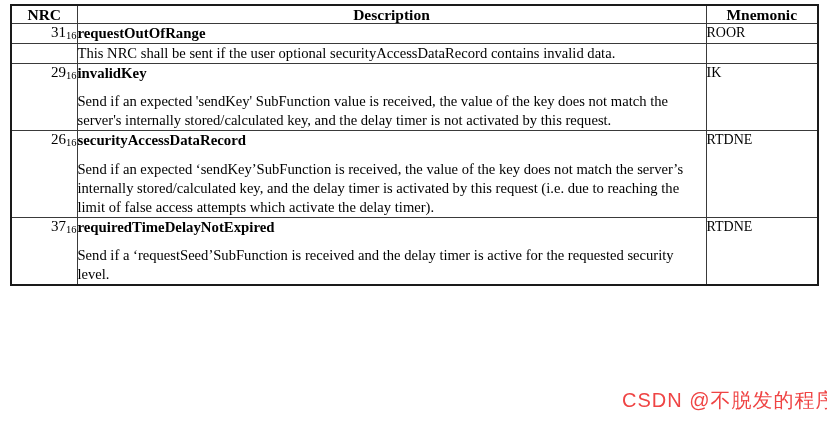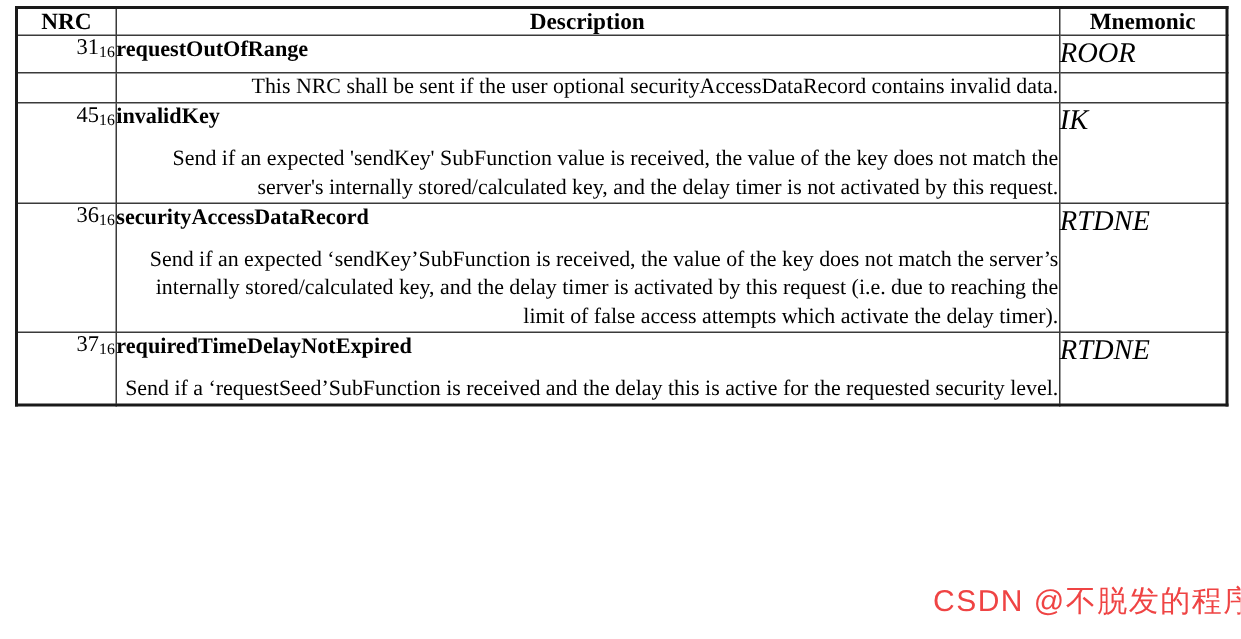--- a/index.html
+++ b/index.html
@@ -86,31 +86,30 @@
   }
   .cell-desc .title {
     font-weight: bold;
     font-size: 14.8px;
     display: block;
     margin: 0 0 0 0;
   }
   .cell-desc .body {
     display: block;
     margin-top: 9px;
-    text-align: right;
+    text-align: left;
   }
   .cell-desc .body.tight { margin-top: 0; }
 
   
   .cell-mn {
-    font-size: 19px;
+    font-size: 14px;
     padding: 5px 0 4px 8px;
     line-height: 1.25;
     white-space: nowrap;
-    font-style: italic;
   }
   .cell-mn-empty { padding: 0; }
 
   
   .split-top td {
     border-bottom: 1px solid #3a3a3a;
   }
 
   .watermark {
     position: absolute;
@@ -156,42 +155,42 @@
       </tr>
       <tr>
         <td class="cell-nrc cell-nrc-empty"></td>
         <td class="cell-desc">
           <span class="body tight">This NRC shall be sent if the user optional securityAccessDataRecord contains invalid data.</span>
         </td>
         <td class="cell-mn cell-mn-empty"></td>
       </tr>
 
       <tr>
-        <td class="cell-nrc"><span>45</span><span class="sub">16</span></td>
+        <td class="cell-nrc"><span>29</span><span class="sub">16</span></td>
         <td class="cell-desc">
           <span class="title">invalidKey</span>
           <span class="body">Send if an expected 'sendKey' SubFunction value is received, the value of the key does not match the server's internally stored/calculated key, and the delay timer is not activated by this request.</span>
         </td>
         <td class="cell-mn">IK</td>
       </tr>
 
       <tr>
-        <td class="cell-nrc"><span>36</span><span class="sub">16</span></td>
+        <td class="cell-nrc"><span>26</span><span class="sub">16</span></td>
         <td class="cell-desc">
           <span class="title">securityAccessDataRecord</span>
           <span class="body">Send if an expected ‘sendKey’SubFunction is received, the value of the key does not match the server’s internally stored/calculated key, and the delay timer is activated by this request (i.e. due to reaching the limit of false access attempts which activate the delay timer).</span>
         </td>
         <td class="cell-mn">RTDNE</td>
       </tr>
 
       <tr>
         <td class="cell-nrc"><span>37</span><span class="sub">16</span></td>
         <td class="cell-desc">
           <span class="title">requiredTimeDelayNotExpired</span>
-          <span class="body">Send if a ‘requestSeed’SubFunction is received and the delay this is active for the requested security level.</span>
+          <span class="body">Send if a ‘requestSeed’SubFunction is received and the delay timer is active for the requested security level.</span>
         </td>
         <td class="cell-mn">RTDNE</td>
       </tr>
 
     </tbody>
   </table>
 
   <div class="watermark">CSDN @不脱发的程序猿</div>
 
 </div>

